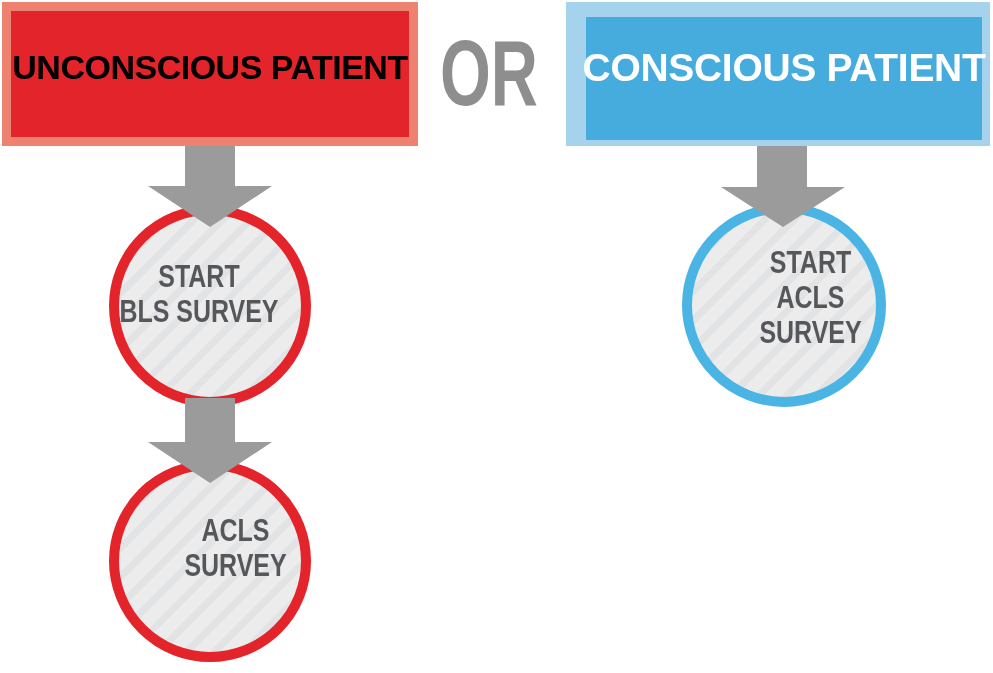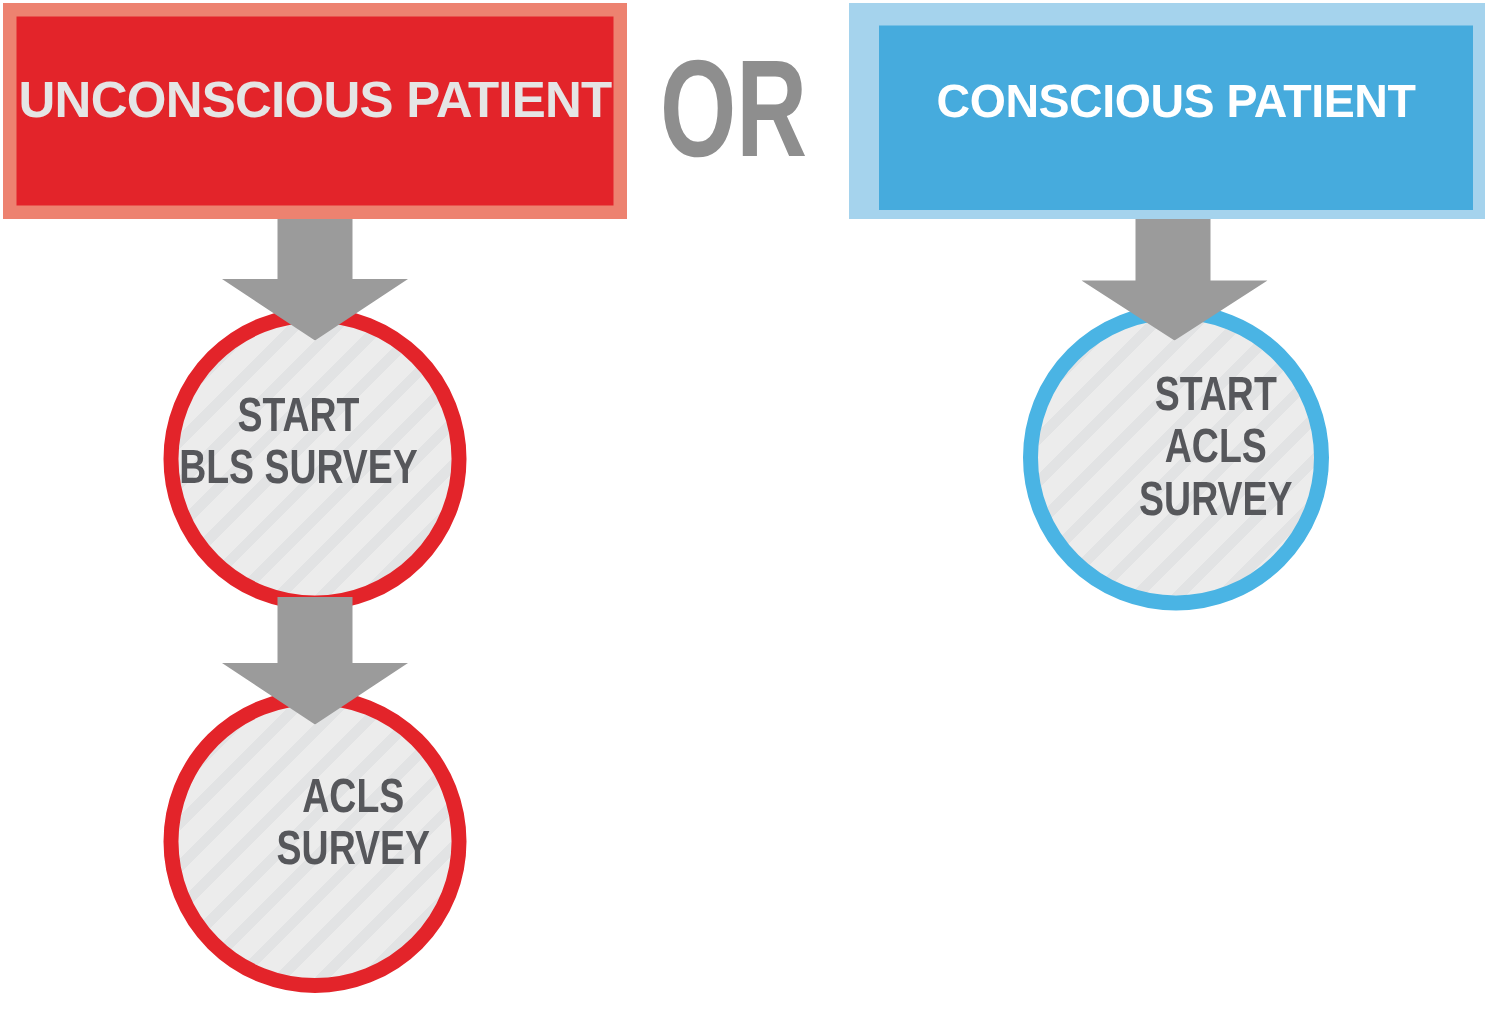--- a/index.html
+++ b/index.html
@@ -7,28 +7,28 @@
     position:relative; width:993px; height:673px; background:#ffffff;
     font-family:"Liberation Sans", sans-serif; overflow:hidden;
   }
 
   
   .box { position:absolute; box-sizing:border-box; display:flex; align-items:center; justify-content:center; }
   .box-red {
     left:2px; top:2px; width:416px; height:144px;
     background:#e3242a; border:9px solid #ed8270; padding-bottom:13px;
   }
-  .box-red .box-label { color:#e5e5e5; font-weight:bold; font-size:34px; letter-spacing:-0.5px; white-space:nowrap; }
+  .box-red .box-label { color:#000000; font-weight:bold; font-size:34px; letter-spacing:-0.5px; white-space:nowrap; }
 
   .box-blue-outer { position:absolute; left:566px; top:2px; width:424px; height:144px; background:#a5d3ed; }
   .box-blue-inner {
     position:absolute; left:20px; top:15px; right:8px; bottom:6px;
     background:#46abdd; display:flex; align-items:center; justify-content:center; padding-bottom:22px;
   }
-  .box-blue-inner .box-label { color:#ffffff; font-weight:bold; font-size:31px; letter-spacing:-0.3px; white-space:nowrap; }
+  .box-blue-inner .box-label { color:#ffffff; font-weight:bold; font-size:39px; letter-spacing:-0.3px; white-space:nowrap; }
 
   .or-connector {
     position:absolute; left:436px; top:26px; width:106px; height:94px;
     display:flex; align-items:center; justify-content:center;
     color:#8e8e8e; font-weight:bold; font-size:92px; line-height:1;
     transform:scaleX(0.71);
   }
 
   
   .node {

